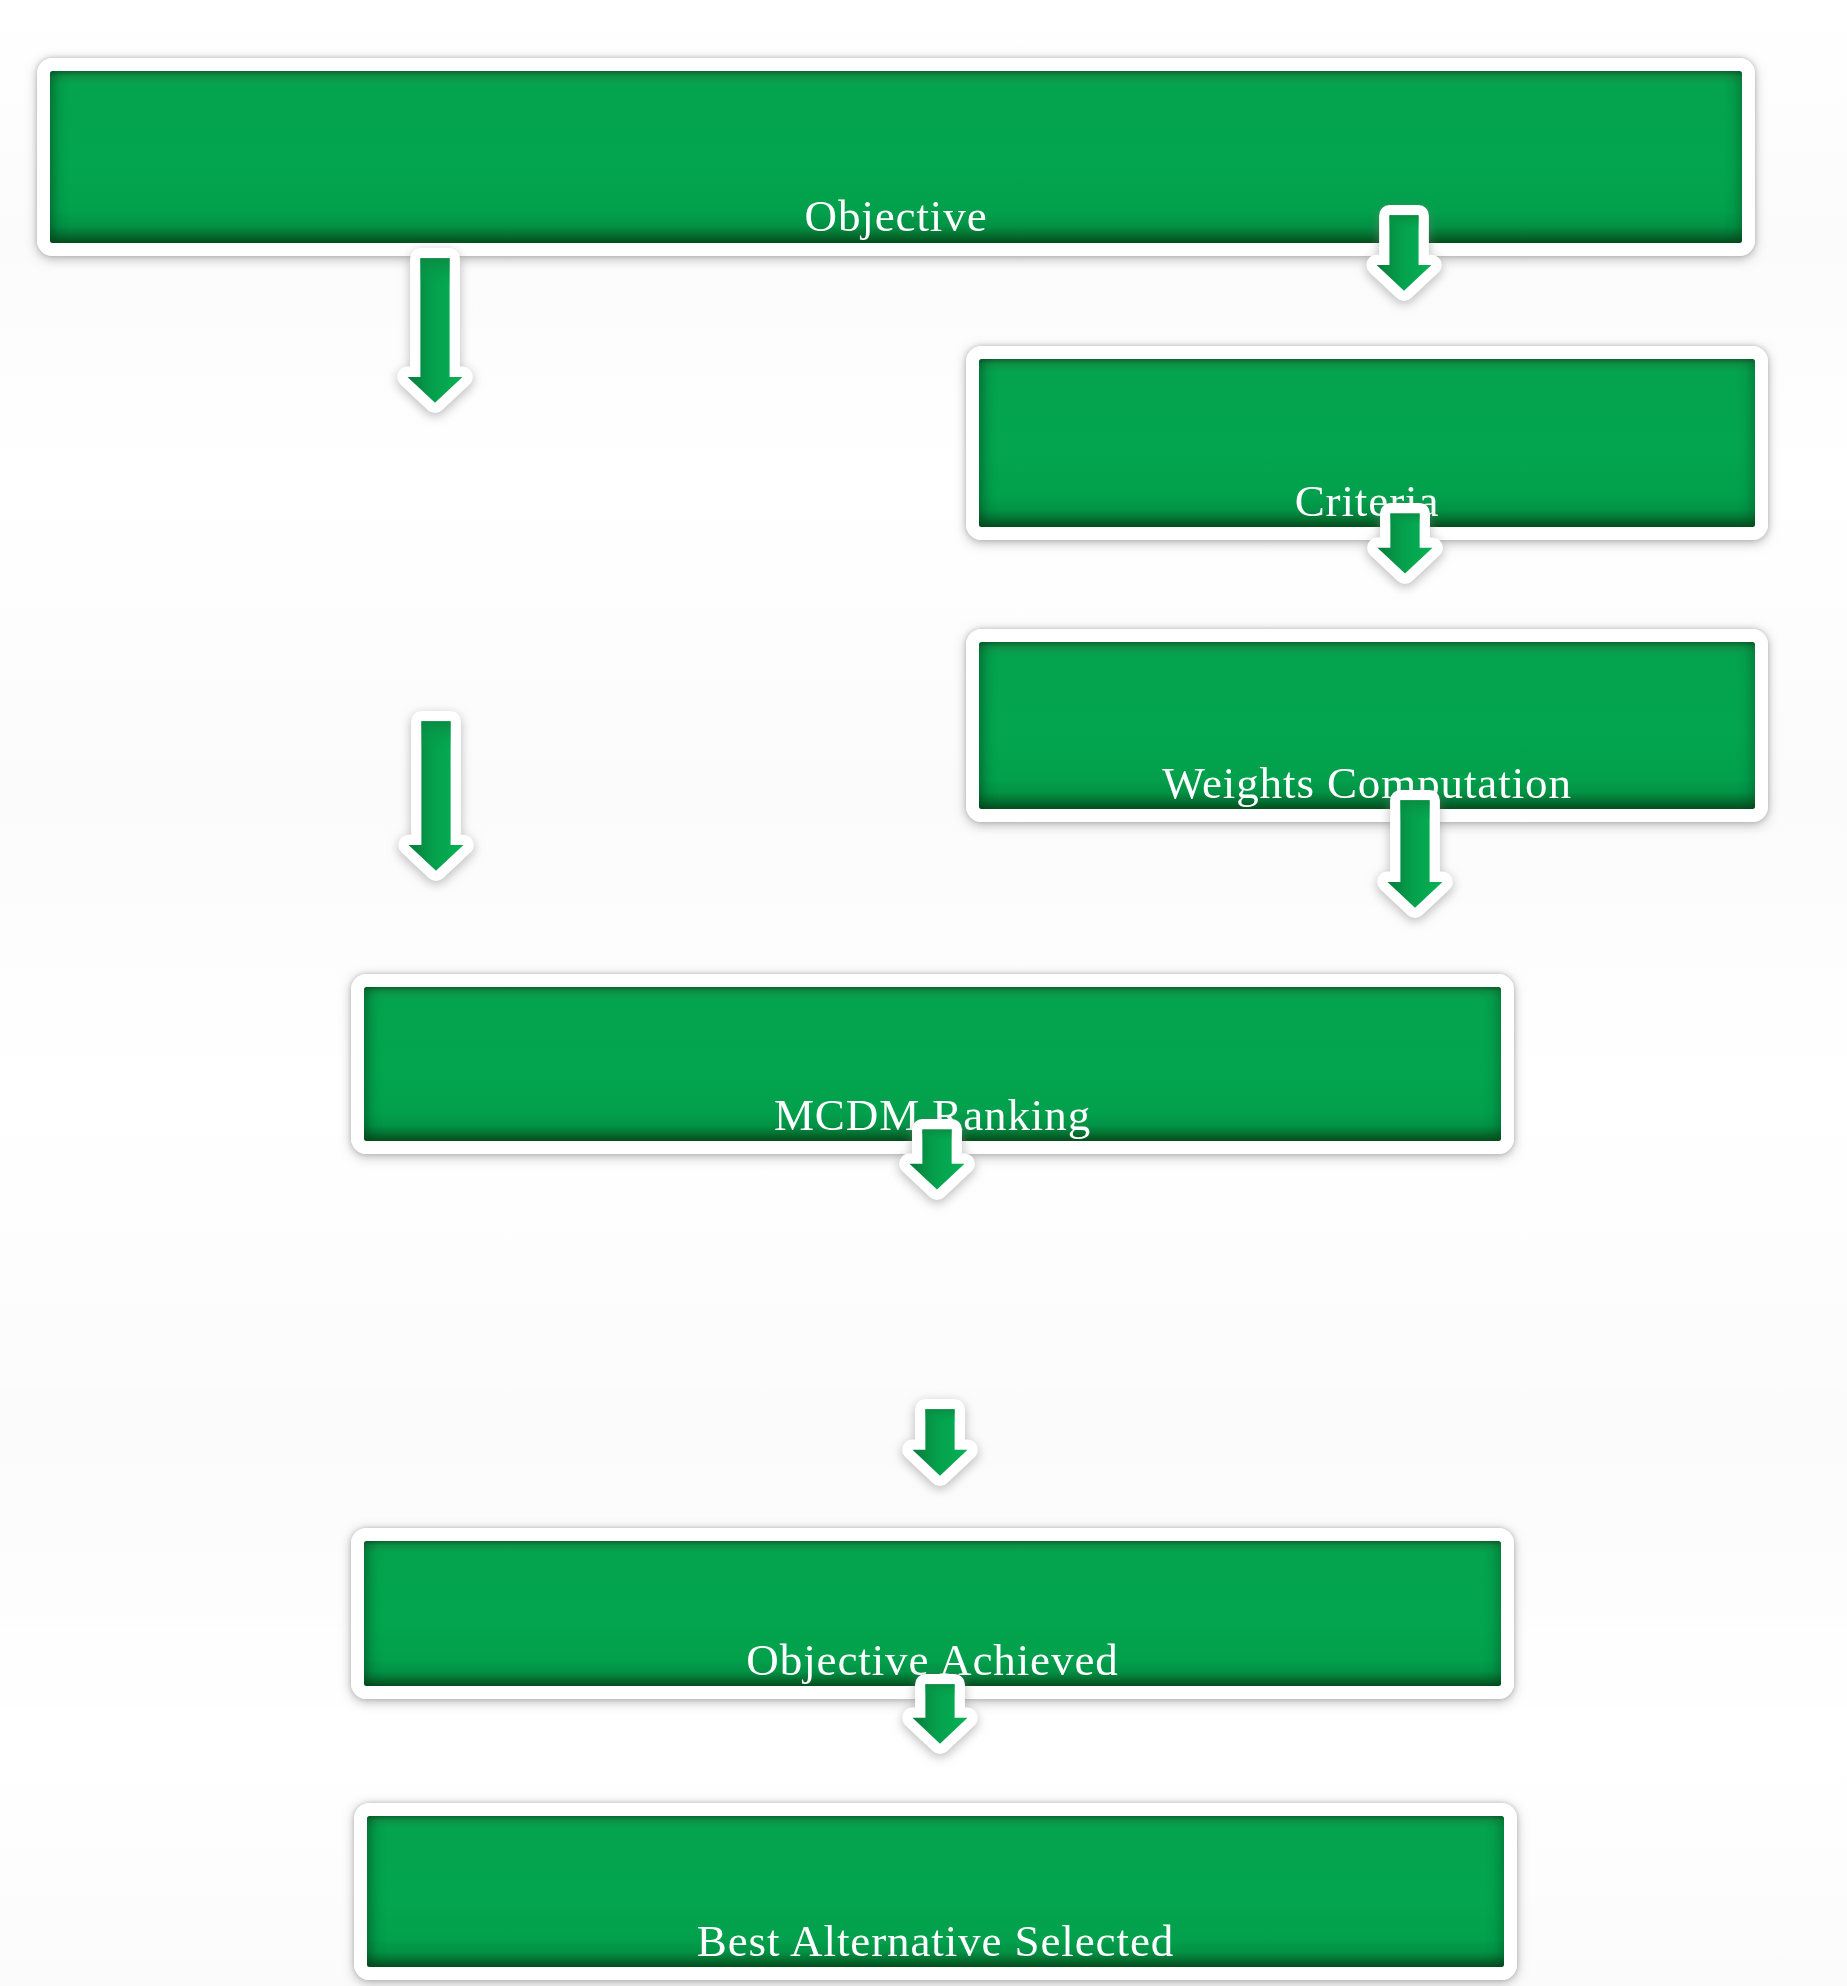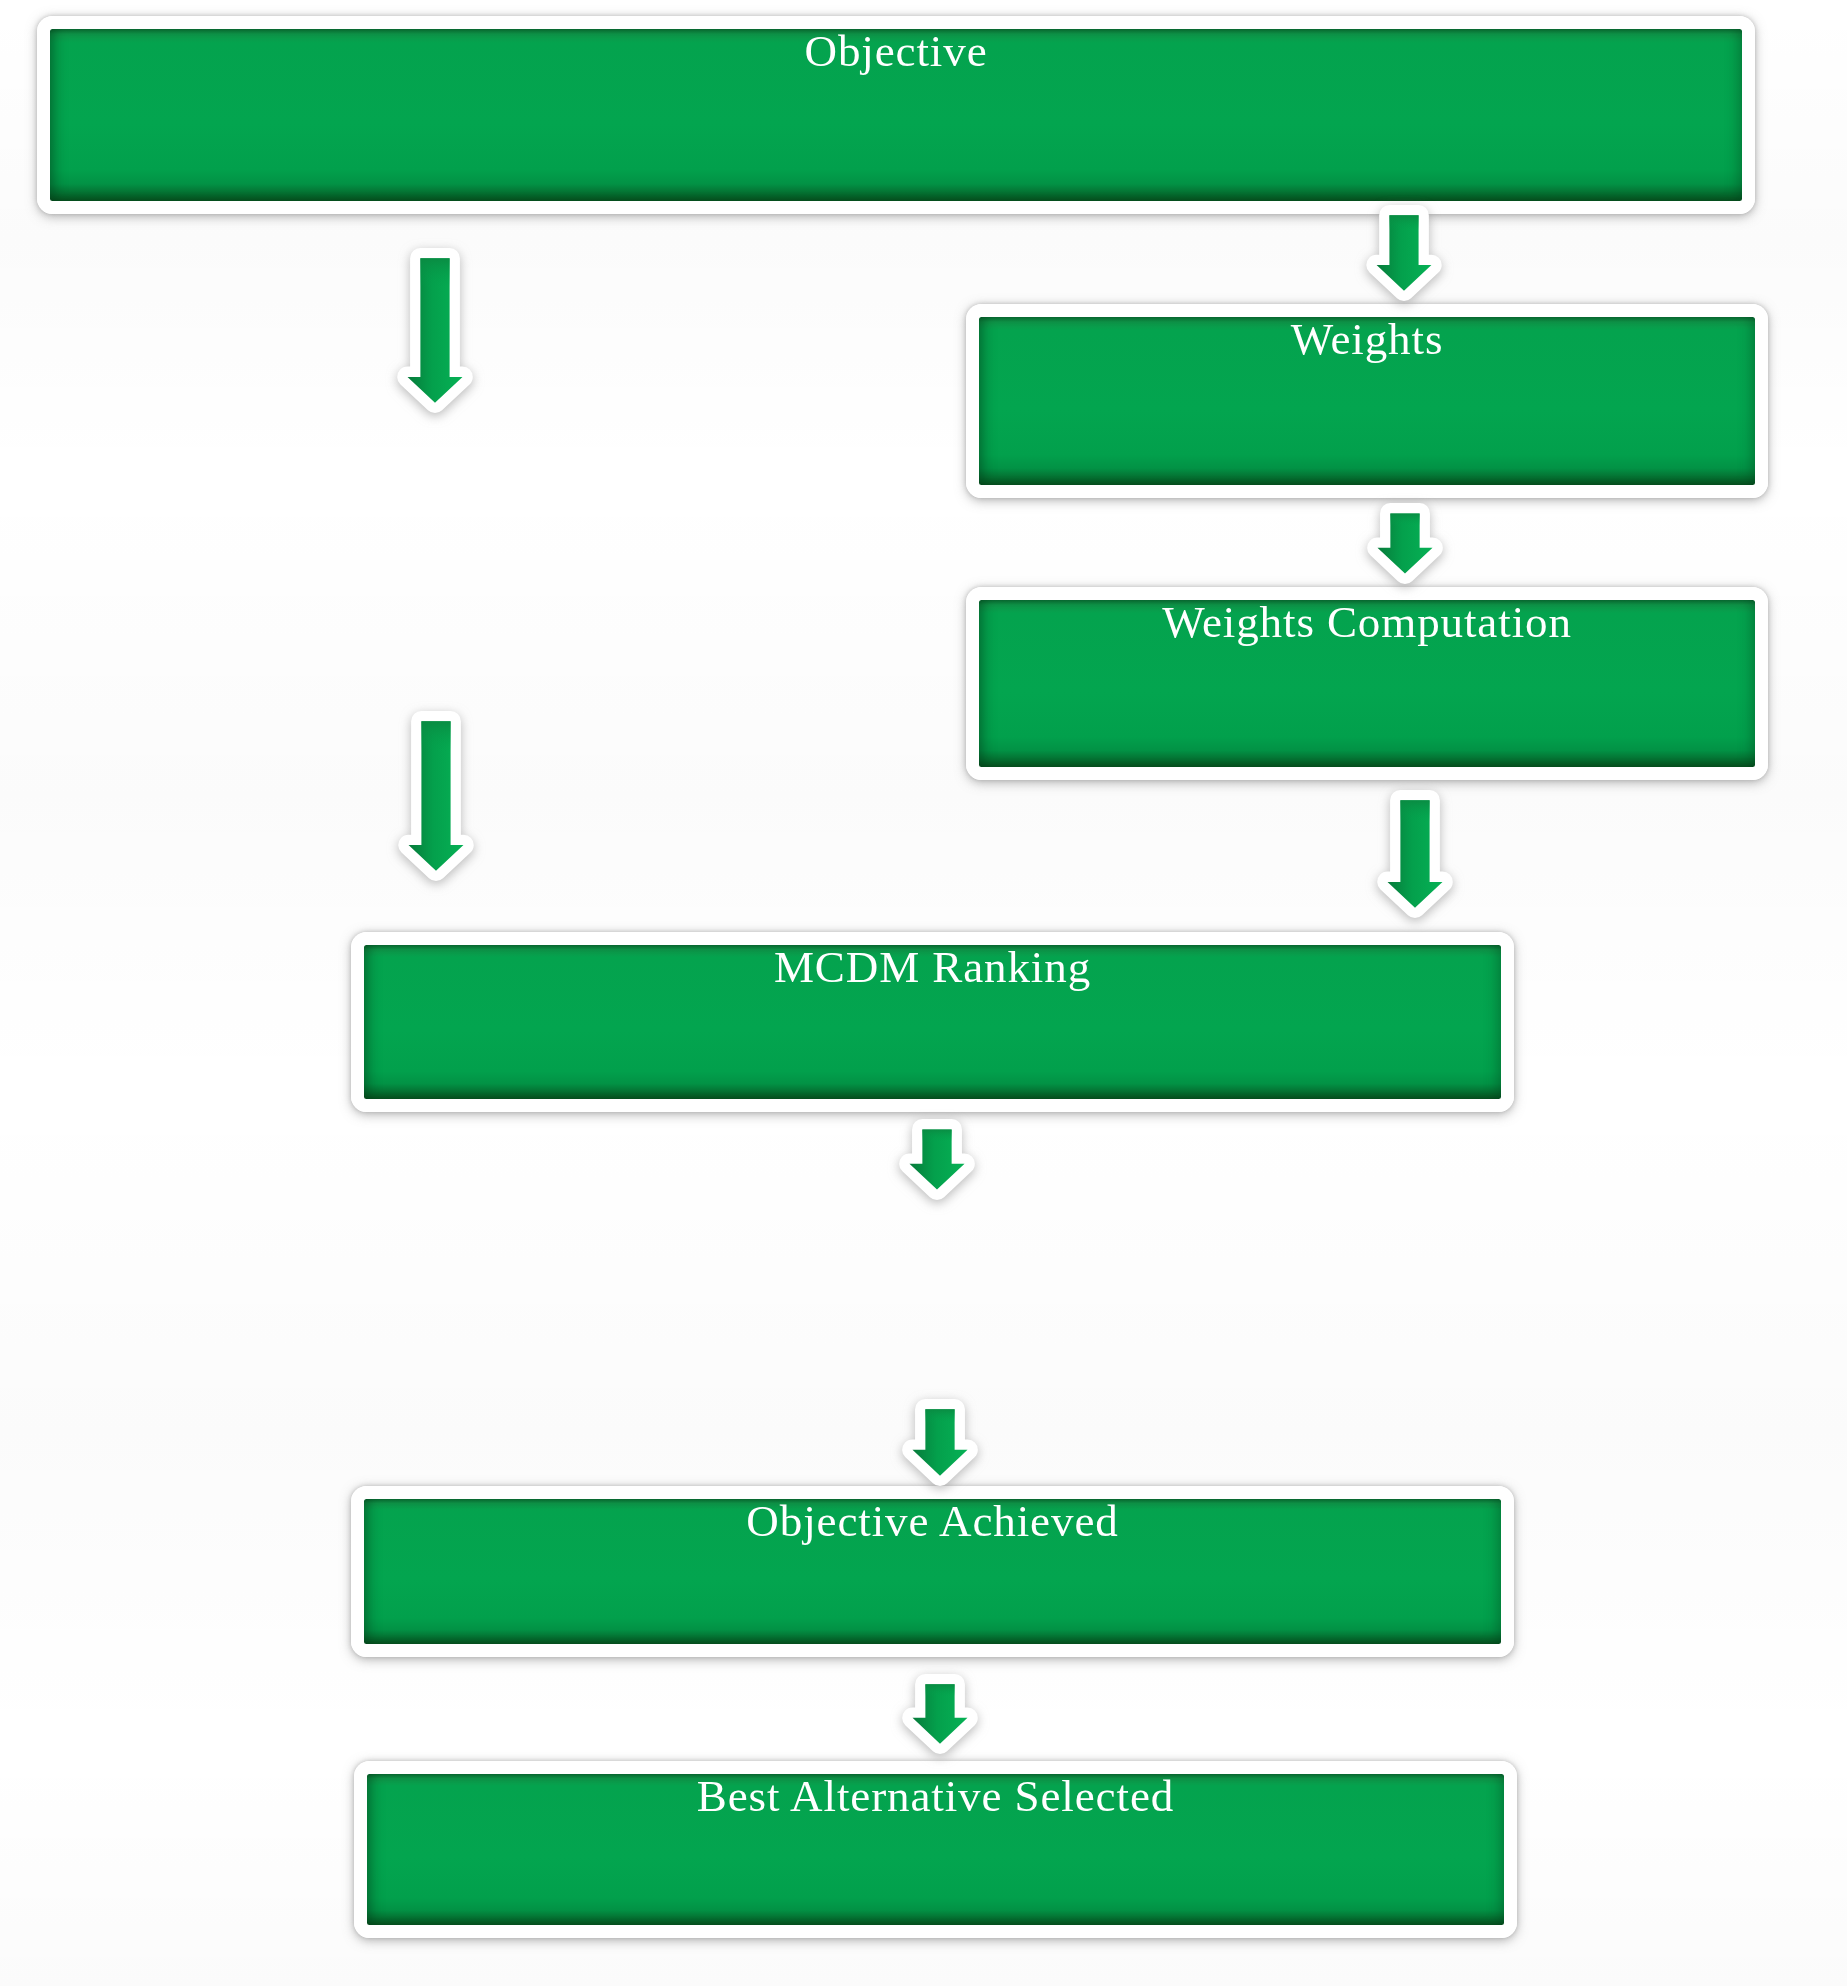--- a/index.html
+++ b/index.html
@@ -42,22 +42,23 @@
         #02a04c 82%,
         #029245 90%,
         #056c2f 96%,
         #07501f 100%);
     box-shadow:
       0 2.6px 10.3px rgba(120,120,120,0.50),
       0 0 4.3px rgba(140,140,140,0.40),
       inset 10.3px 0 13.8px -7.7px rgba(3,60,25,0.65),
       inset -10.3px 0 13.8px -7.7px rgba(3,60,25,0.45);
     display: flex;
-    align-items: flex-start;
+    align-items: flex-end;
     justify-content: center;
+    margin-top: 42px;
   }
   .box-label {
     color: #ffffff;
     font-size: 45px;
     line-height: 1;
     letter-spacing: 0.9px;
     white-space: nowrap;
     text-align: center;
     padding-bottom: 3.4px;
   }
@@ -86,21 +87,21 @@
       <linearGradient id="arrowGradV" x1="0" y1="0" x2="0" y2="1">
         <stop offset="0" stop-color="#0a8a42" stop-opacity="0.9"></stop>
         <stop offset="0.2" stop-color="#04a04c" stop-opacity="0"></stop>
       </linearGradient>
     </defs>
   </svg>
 <div class="box" style="left: 37px; top: 15.5px; width: 1692px; height: 172px;">
       <span class="box-label">Objective</span>
     </div>
     <div class="box" style="left: 966px; top: 304px; width: 776px; height: 168px;">
-      <span class="box-label">Weights</span>
+      <span class="box-label">Criteria</span>
     </div>
     <div class="box" style="left: 966px; top: 587px; width: 776px; height: 167px;">
       <span class="box-label">Weights Computation</span>
     </div>
     <div class="box" style="left: 351px; top: 932px; width: 1137px; height: 154px;">
       <span class="box-label">MCDM Ranking</span>
     </div>
     <div class="box" style="left: 351px; top: 1486px; width: 1137px; height: 145px;">
       <span class="box-label">Objective Achieved</span>
     </div>

